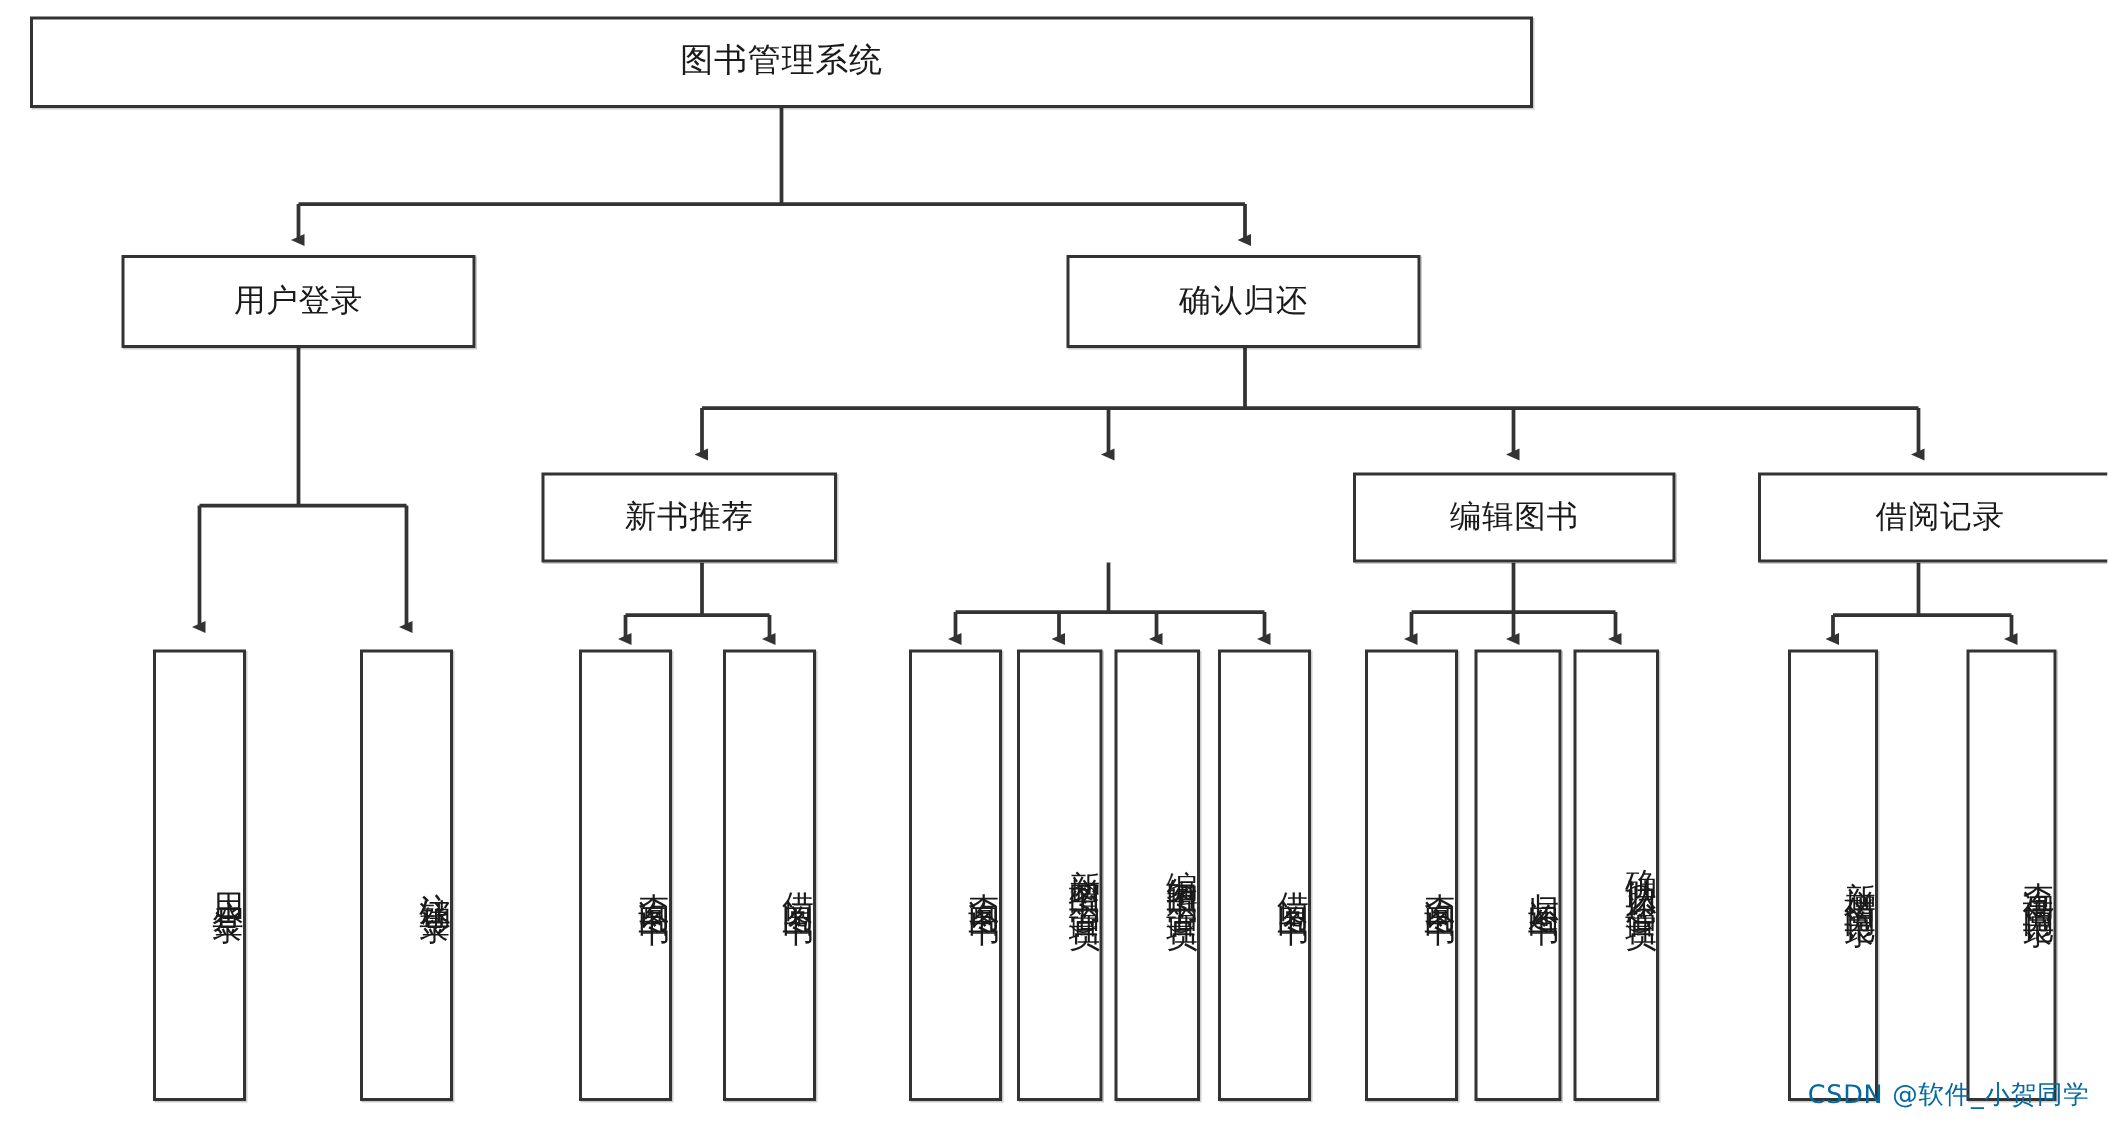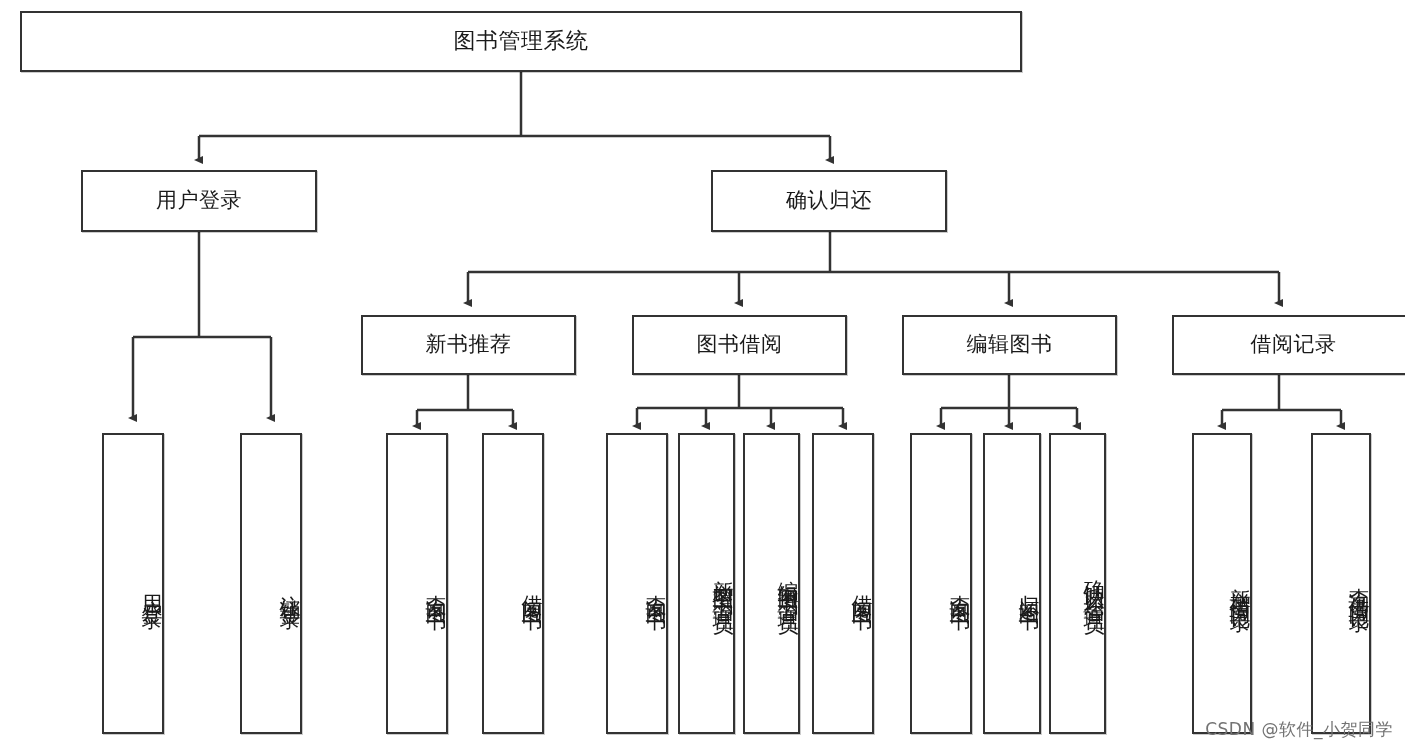--- a/index.html
+++ b/index.html
@@ -51,21 +51,21 @@
     align-items: flex-start;
     justify-content: center;
     padding-top: 8px;
   }
   .node.v.tall { padding-top: 4px; }
   .watermark {
     position: absolute;
     right: 12px;
     bottom: 6px;
     font-size: 17px;
-    color: #737373;
+    color: #0369a1;
     white-space: nowrap;
     letter-spacing: 0.5px;
   }
 </style>
 </head>
 <body>
 
 <div id="canvas">
 
   <svg class="edges" viewBox="0 0 1405 747">
@@ -116,22 +116,21 @@
       <path d="M1222,410 L1222,426" marker-end="url(#arrow)"></path>
       <path d="M1341,410 L1341,426" marker-end="url(#arrow)"></path>
     </g>
   </svg>
 
   <div class="node h root" style="left:20px; top:11px; width:1002px; height:61px;">图书管理系统</div>
 
   <div class="node h" style="left:81px; top:170px; width:236px; height:62px;">用户登录</div>
   <div class="node h" style="left:711px; top:170px; width:236px; height:62px;">确认归还</div>
 
-  <div class="node h" style="left:361px; top:315px; width:215px; height:60px;">新书推荐</div>
-  <div class="node h" style="left:632px; top:315px; width:215px; height:60px;">图书借阅</div>
+  <div class="node h" style="left:361px; top:315px; width:197px; height:60px;">新书推荐</div>
   <div class="node h" style="left:902px; top:315px; width:215px; height:60px;">编辑图书</div>
   <div class="node h" style="left:1172px; top:315px; width:243px; height:60px;">借阅记录</div>
 
   <div class="node v" style="left:102px; top:433px; width:62px; height:301px;">用户登录</div>
   <div class="node v" style="left:240px; top:433px; width:62px; height:301px;">注销登录</div>
 
   <div class="node v" style="left:386px; top:433px; width:62px; height:301px;">查询图书</div>
   <div class="node v" style="left:482px; top:433px; width:62px; height:301px;">借阅图书</div>
 
   <div class="node v" style="left:606px; top:433px; width:62px; height:301px;">查询图书</div>

